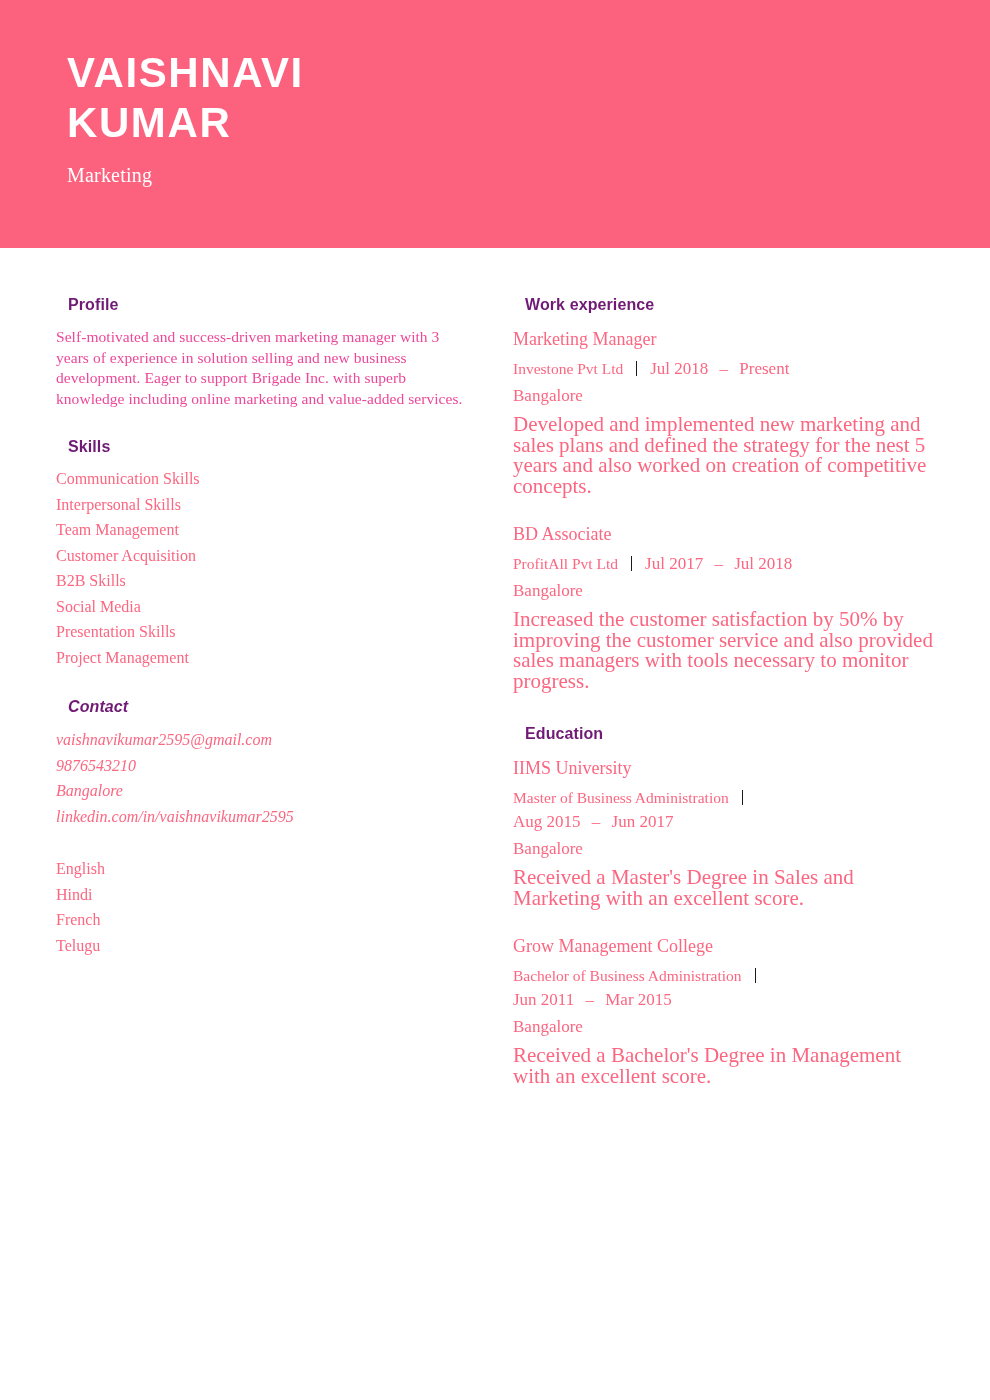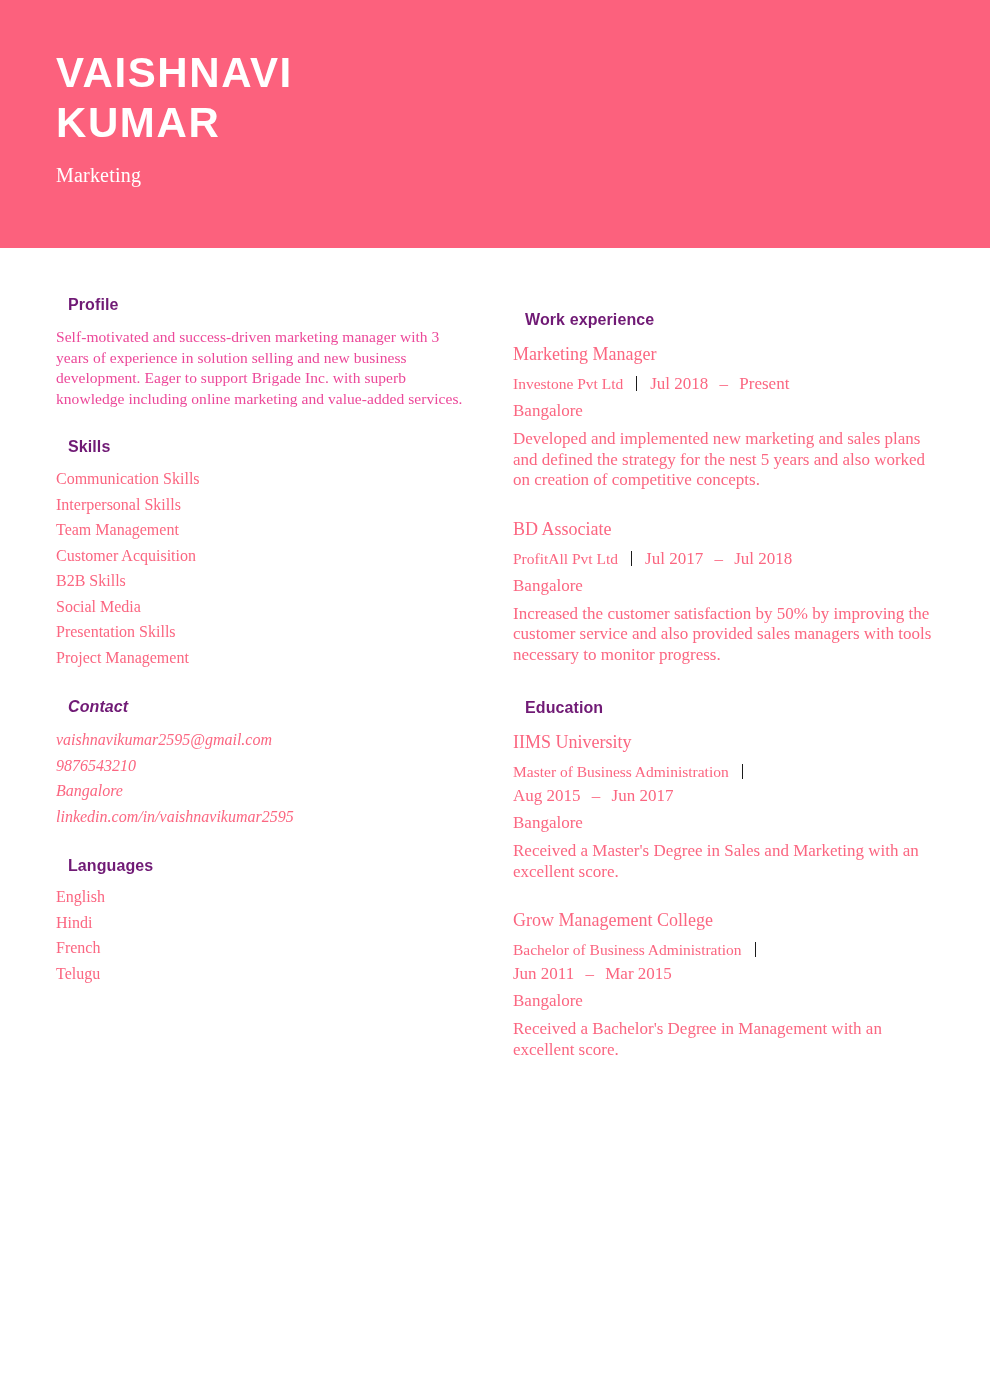--- a/index.html
+++ b/index.html
@@ -28,21 +28,21 @@
     position: absolute;
     top: 0;
     left: 0;
     width: 990px;
     height: 248px;
     background: #fc617d;
   }
 
   .header-inner {
     position: absolute;
-    left: 56px;
+    left: 67px;
     top: 48px;
   }
 
   .name-line {
     font-family: "Liberation Sans", "DejaVu Sans", sans-serif;
     font-weight: bold;
     font-size: 42px;
     line-height: 50px;
     letter-spacing: 1.6px;
     color: #ffffff;
@@ -68,21 +68,21 @@
   .col-left {
     position: absolute;
     left: 56px;
     top: 47px;
     width: 420px;
   }
 
   .col-right {
     position: absolute;
     left: 513px;
-    top: 62px;
+    top: 47px;
     width: 420px;
   }
 
   
   .section-heading {
     font-family: "Liberation Sans", "DejaVu Sans", sans-serif;
     font-weight: bold;
     font-size: 16px;
     line-height: 20px;
     color: #701a75;
@@ -176,21 +176,21 @@
   .entry-location {
     font-family: "Liberation Serif", "DejaVu Serif", serif;
     font-size: 17px;
     line-height: 24px;
     color: #fb6681;
     margin-top: 4px;
   }
 
   .entry-desc {
     font-family: "Liberation Serif", "DejaVu Serif", serif;
-    font-size: 17px;
+    font-size: 21px;
     line-height: 20.5px;
     color: #fb6681;
     margin-top: 6px;
   }
 </style>
 </head>
 <body>
 
 <div class="page">
 
@@ -229,21 +229,20 @@
         <div class="section-heading">Contact</div>
         <ul class="list">
           <li class="list-item">vaishnavikumar2595@gmail.com</li>
           <li class="list-item">9876543210</li>
           <li class="list-item">Bangalore</li>
           <li class="list-item">linkedin.com/in/vaishnavikumar2595</li>
         </ul>
       </section>
 
       <section class="sec-languages">
-        <div class="section-heading">Languages</div>
         <ul class="list tight">
           <li class="list-item">English</li>
           <li class="list-item">Hindi</li>
           <li class="list-item">French</li>
           <li class="list-item">Telugu</li>
         </ul>
       </section>
 
     </div>
 

